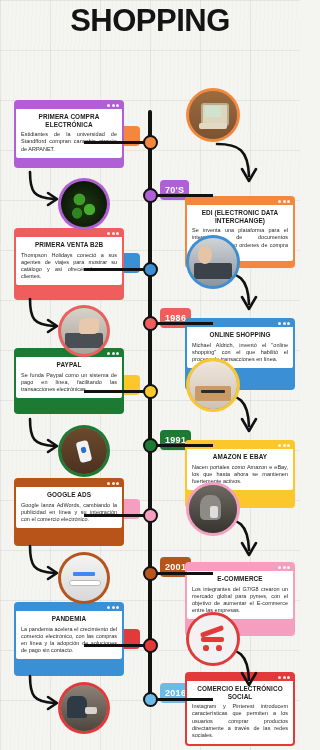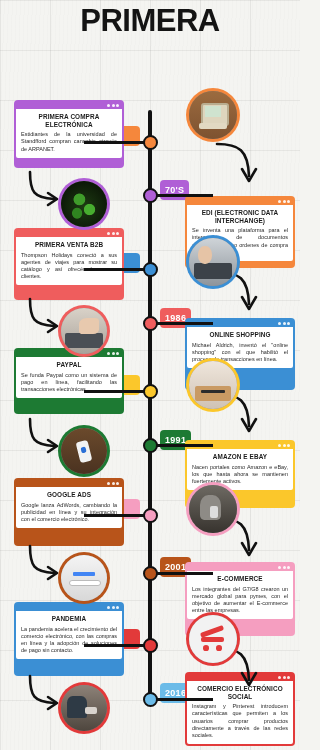--- a/index.html
+++ b/index.html
@@ -125,21 +125,21 @@
   
   .arrow{position:absolute;z-index:2;}
 </style>
 </head>
 <body>
 
 <div id="grid"></div>
 <div id="grain"></div>
 
 <div id="title">
-  <div>PRIMERA</div>
+  <div>SHOPPING</div>
 </div>
 
 <div id="spine"></div>
 
 <div id="stage">
     <div class="connector" style="left: 84px; width: 66px; top: 140.5px;"></div>
     <div class="node" style="left: 142.5px; top: 135px; background: rgb(245, 135, 60);"></div>
     <div class="year" style="background: rgb(245, 135, 60); top: 126px; right: 160px; left: 96px;">1960</div>
     <div class="photo" style="left: 58px; top: 178px; width: 52px; height: 52px; background: rgb(176, 95, 214);">
       <div class="inner">

